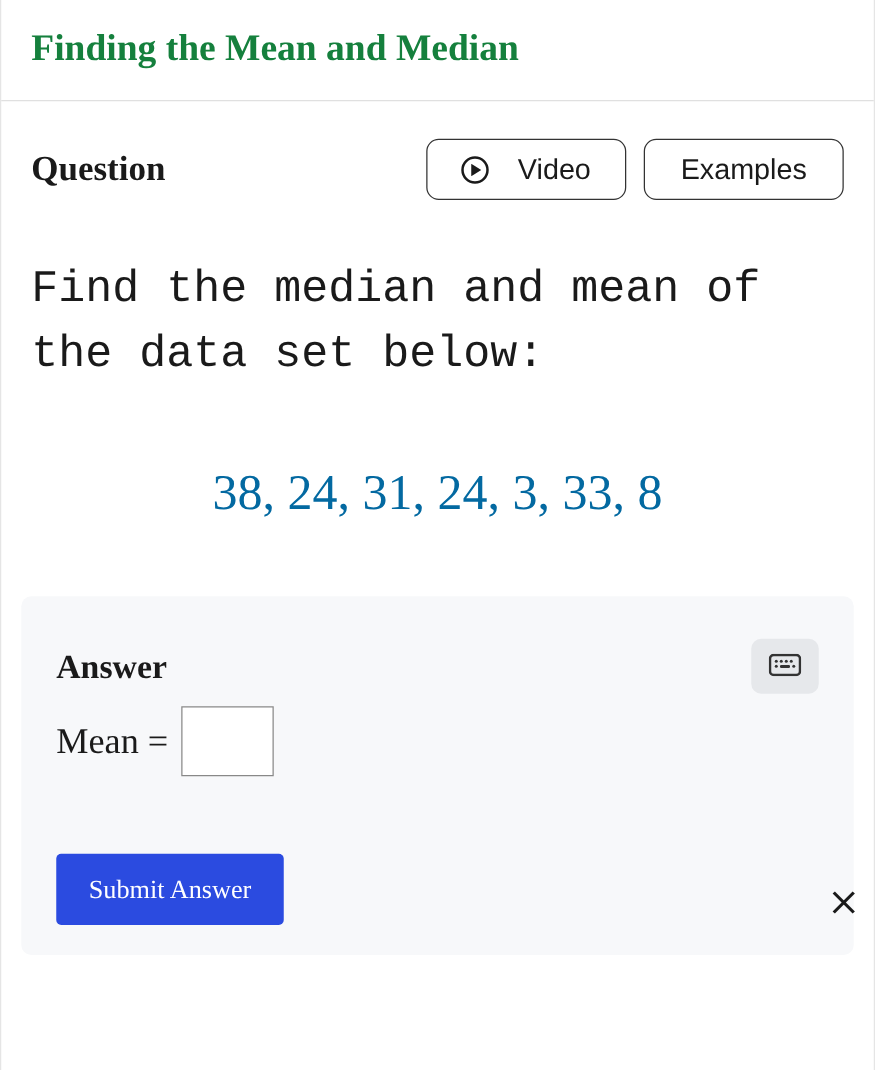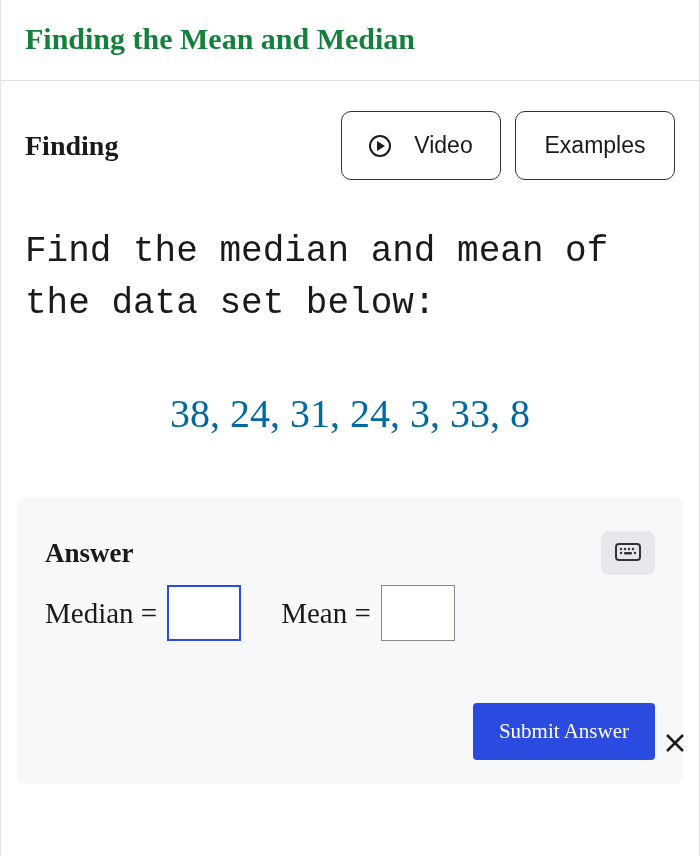--- a/index.html
+++ b/index.html
@@ -44,21 +44,21 @@
 }
 .button-group {
   display: flex;
   gap: 14px;
 }
 .pill-button {
   display: flex;
   align-items: center;
   justify-content: center;
   gap: 23px;
-  padding: 20px 24px;
+  padding: 10px 24px;
   border: 1.5px solid #333;
   border-radius: 10px;
   background: #fff;
   font-family: -apple-system, BlinkMacSystemFont, 'Segoe UI', sans-serif;
   font-size: 23px;
   color: #1a1a1a;
   cursor: pointer;
   min-width: 160px;
 }
 .play-icon-wrap {
@@ -148,21 +148,21 @@
   text-align: center;
   font-family: 'Times New Roman', serif;
 }
 .answer-input.focused {
   border: 2.5px solid #2b4be0;
   outline: none;
 }
 .submit-row {
   display: flex;
   align-items: center;
-  justify-content: flex-end;
+  justify-content: flex-start;
 }
 .submit-btn {
   background: #2b4be0;
   color: #fff;
   border: none;
   border-radius: 4px;
   padding: 16px 26px;
   font-family: Georgia, serif;
   font-size: 21px;
   cursor: pointer;
@@ -183,21 +183,21 @@
 </head>
 <body>
 
 <div class="container">
   <div class="header">
     <div class="header-title">Finding the Mean and Median</div>
   </div>
 
   <div class="question-section">
     <div class="question-row">
-      <div class="question-label">Finding</div>
+      <div class="question-label">Question</div>
       <div class="button-group">
         <button class="pill-button">
           <span class="play-icon-wrap">
             <svg width="9" height="10" viewBox="0 0 9 10">
                 <polygon points="1,0 9,5 1,10" fill="#1a1a1a"></polygon>
               </svg>
           </span>
           <span>Video</span>
         </button>
         <button class="pill-button">
@@ -224,24 +224,20 @@
             <circle cx="6" cy="10" r="1.2" fill="#333"></circle>
               <circle cx="20" cy="10" r="1.2" fill="#333"></circle>
             <rect x="9" y="9" width="8" height="2.4" rx="1" fill="#333"></rect>
           </svg>
         </span>
       </button>
     </div>
 
     <div class="inputs-row">
       <div class="input-group">
-        <span class="input-label">Median =</span>
-        <input class="answer-input focused" autofocus="" value="" style="">
-      </div>
-      <div class="input-group">
         <span class="input-label">Mean =</span>
         <input class="answer-input" value="" style="">
       </div>
     </div>
 
     <div class="submit-row">
       <button class="submit-btn">
         <span>Submit Answer</span>
       </button>
     </div>

